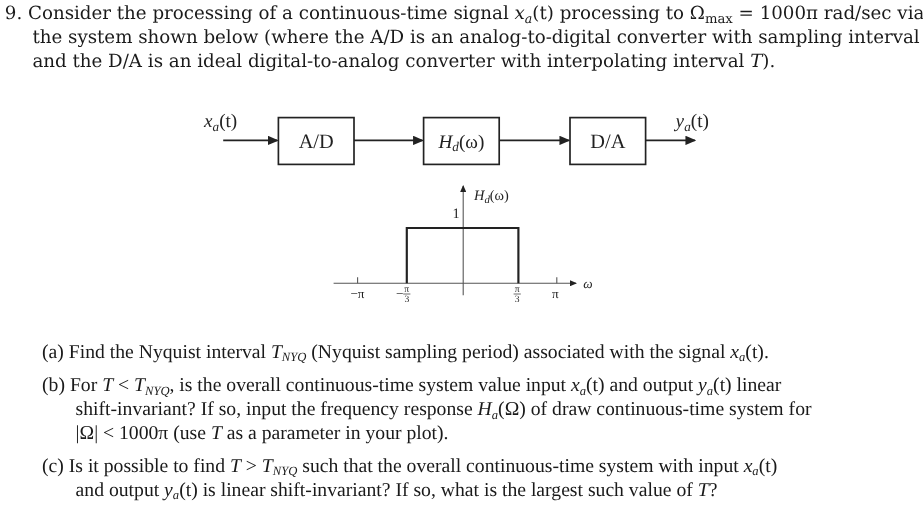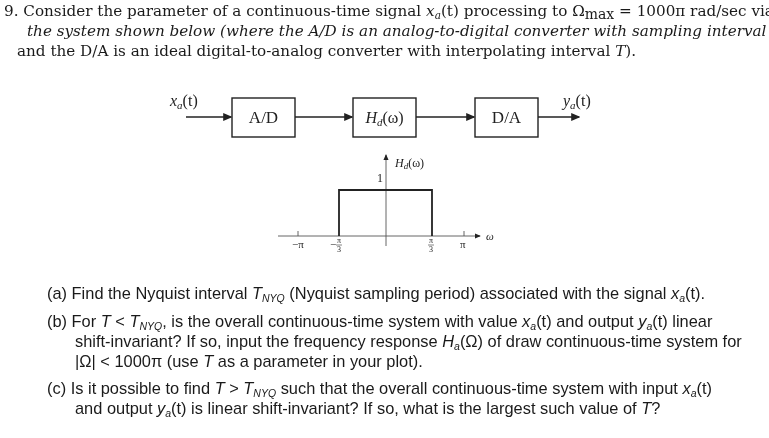--- a/index.html
+++ b/index.html
@@ -6,38 +6,38 @@
   body {
     width: 769px; height: 438px; position: relative; overflow: hidden;
     font-family: "DejaVu Serif", "Liberation Serif", serif;
     color: #1a1a1a;
   }
   .line {
     position: absolute; white-space: nowrap;
     font-size: 15.2px; line-height: 18px;
   }
   .it { font-style: italic; }
-  .sub { font-size: 14px; vertical-align: -3px; }
+  .sub { font-size: 11px; vertical-align: -3px; }
   .subit { font-size: 10.5px; vertical-align: -3px; font-style: italic; }
-  .parts .line { font-family: Liberation Sans, sans-serif; font-size: 16.4px; margin-left: 12px; }
+  .parts .line { font-family: Liberation Serif, serif; font-size: 16.4px; }
   svg { position: absolute; left: 0; top: 0; }
   svg text { font-family: "Liberation Serif", "DejaVu Serif", serif; fill: #222; }
 </style>
 </head>
 <body>
 
 <div>
   <div class="line" style="left:4px; top:2px;">
     <span>9.</span>
-    <span>Consider the parameter of a continuous-time signal </span><span class="it">x</span><span class="subit">a</span><span>(t)</span><span> processing to Ω</span><span class="sub">max</span><span> = 1000π rad/sec via</span>
+    <span>Consider the processing of a continuous-time signal </span><span class="it">x</span><span class="subit">a</span><span>(t)</span><span> processing to Ω</span><span class="sub">max</span><span> = 1000π rad/sec via</span>
   </div>
-  <div class="line" style="left:27px; top:22px;font-style:italic;">
+  <div class="line" style="left:27px; top:22px;">
     <span>the system shown below (where the A/D is an analog-to-digital converter with sampling interval </span>
   </div>
-  <div class="line" style="left:17px; top:42px;">
+  <div class="line" style="left:27px; top:42px;">
     <span>and the D/A is an ideal digital-to-analog converter with interpolating interval </span><span class="it">T</span><span>).</span>
   </div>
 </div>
 
 <svg width="769" height="438" viewBox="0 0 769 438">
   <defs>
     <marker id="arr" markerWidth="7" markerHeight="6" refX="6" refY="3" orient="auto">
       <path d="M0,0 L7,3 L0,6 Z" fill="#222"></path>
     </marker>
   </defs>
@@ -93,21 +93,21 @@
 </svg>
 
 <div class="parts">
   <div class="line" style="left:35px; top:284px;">
     <span>(a)</span>
     <span>Find the Nyquist interval </span><span class="it">T</span><span class="subit">NYQ</span><span> (Nyquist sampling period) associated with the signal </span><span class="it">x</span><span class="subit">a</span><span>(t).</span>
   </div>
 
   <div class="line" style="left:35px; top:312px;">
     <span>(b)</span>
-    <span>For </span><span class="it">T</span><span> &lt; </span><span class="it">T</span><span class="subit">NYQ</span><span>, is the overall continuous-time system with value </span><span class="it">x</span><span class="subit">a</span><span>(t)</span><span> and output </span><span class="it">y</span><span class="subit">a</span><span>(t)</span><span> linear</span>
+    <span>For </span><span class="it">T</span><span> &lt; </span><span class="it">T</span><span class="subit">NYQ</span><span>, is the overall continuous-time system value input </span><span class="it">x</span><span class="subit">a</span><span>(t)</span><span> and output </span><span class="it">y</span><span class="subit">a</span><span>(t)</span><span> linear</span>
   </div>
   <div class="line" style="left:63px; top:332px;">
     <span>shift-invariant? If so, input the frequency response </span><span class="it">H</span><span class="subit">a</span><span>(Ω) of draw continuous-time system for</span>
   </div>
   <div class="line" style="left:63px; top:352px;">
     <span>|Ω| &lt; 1000π (use </span><span class="it">T</span><span> as a parameter in your plot).</span>
   </div>
 
   <div class="line" style="left:35px; top:379px;">
     <span>(c)</span>

